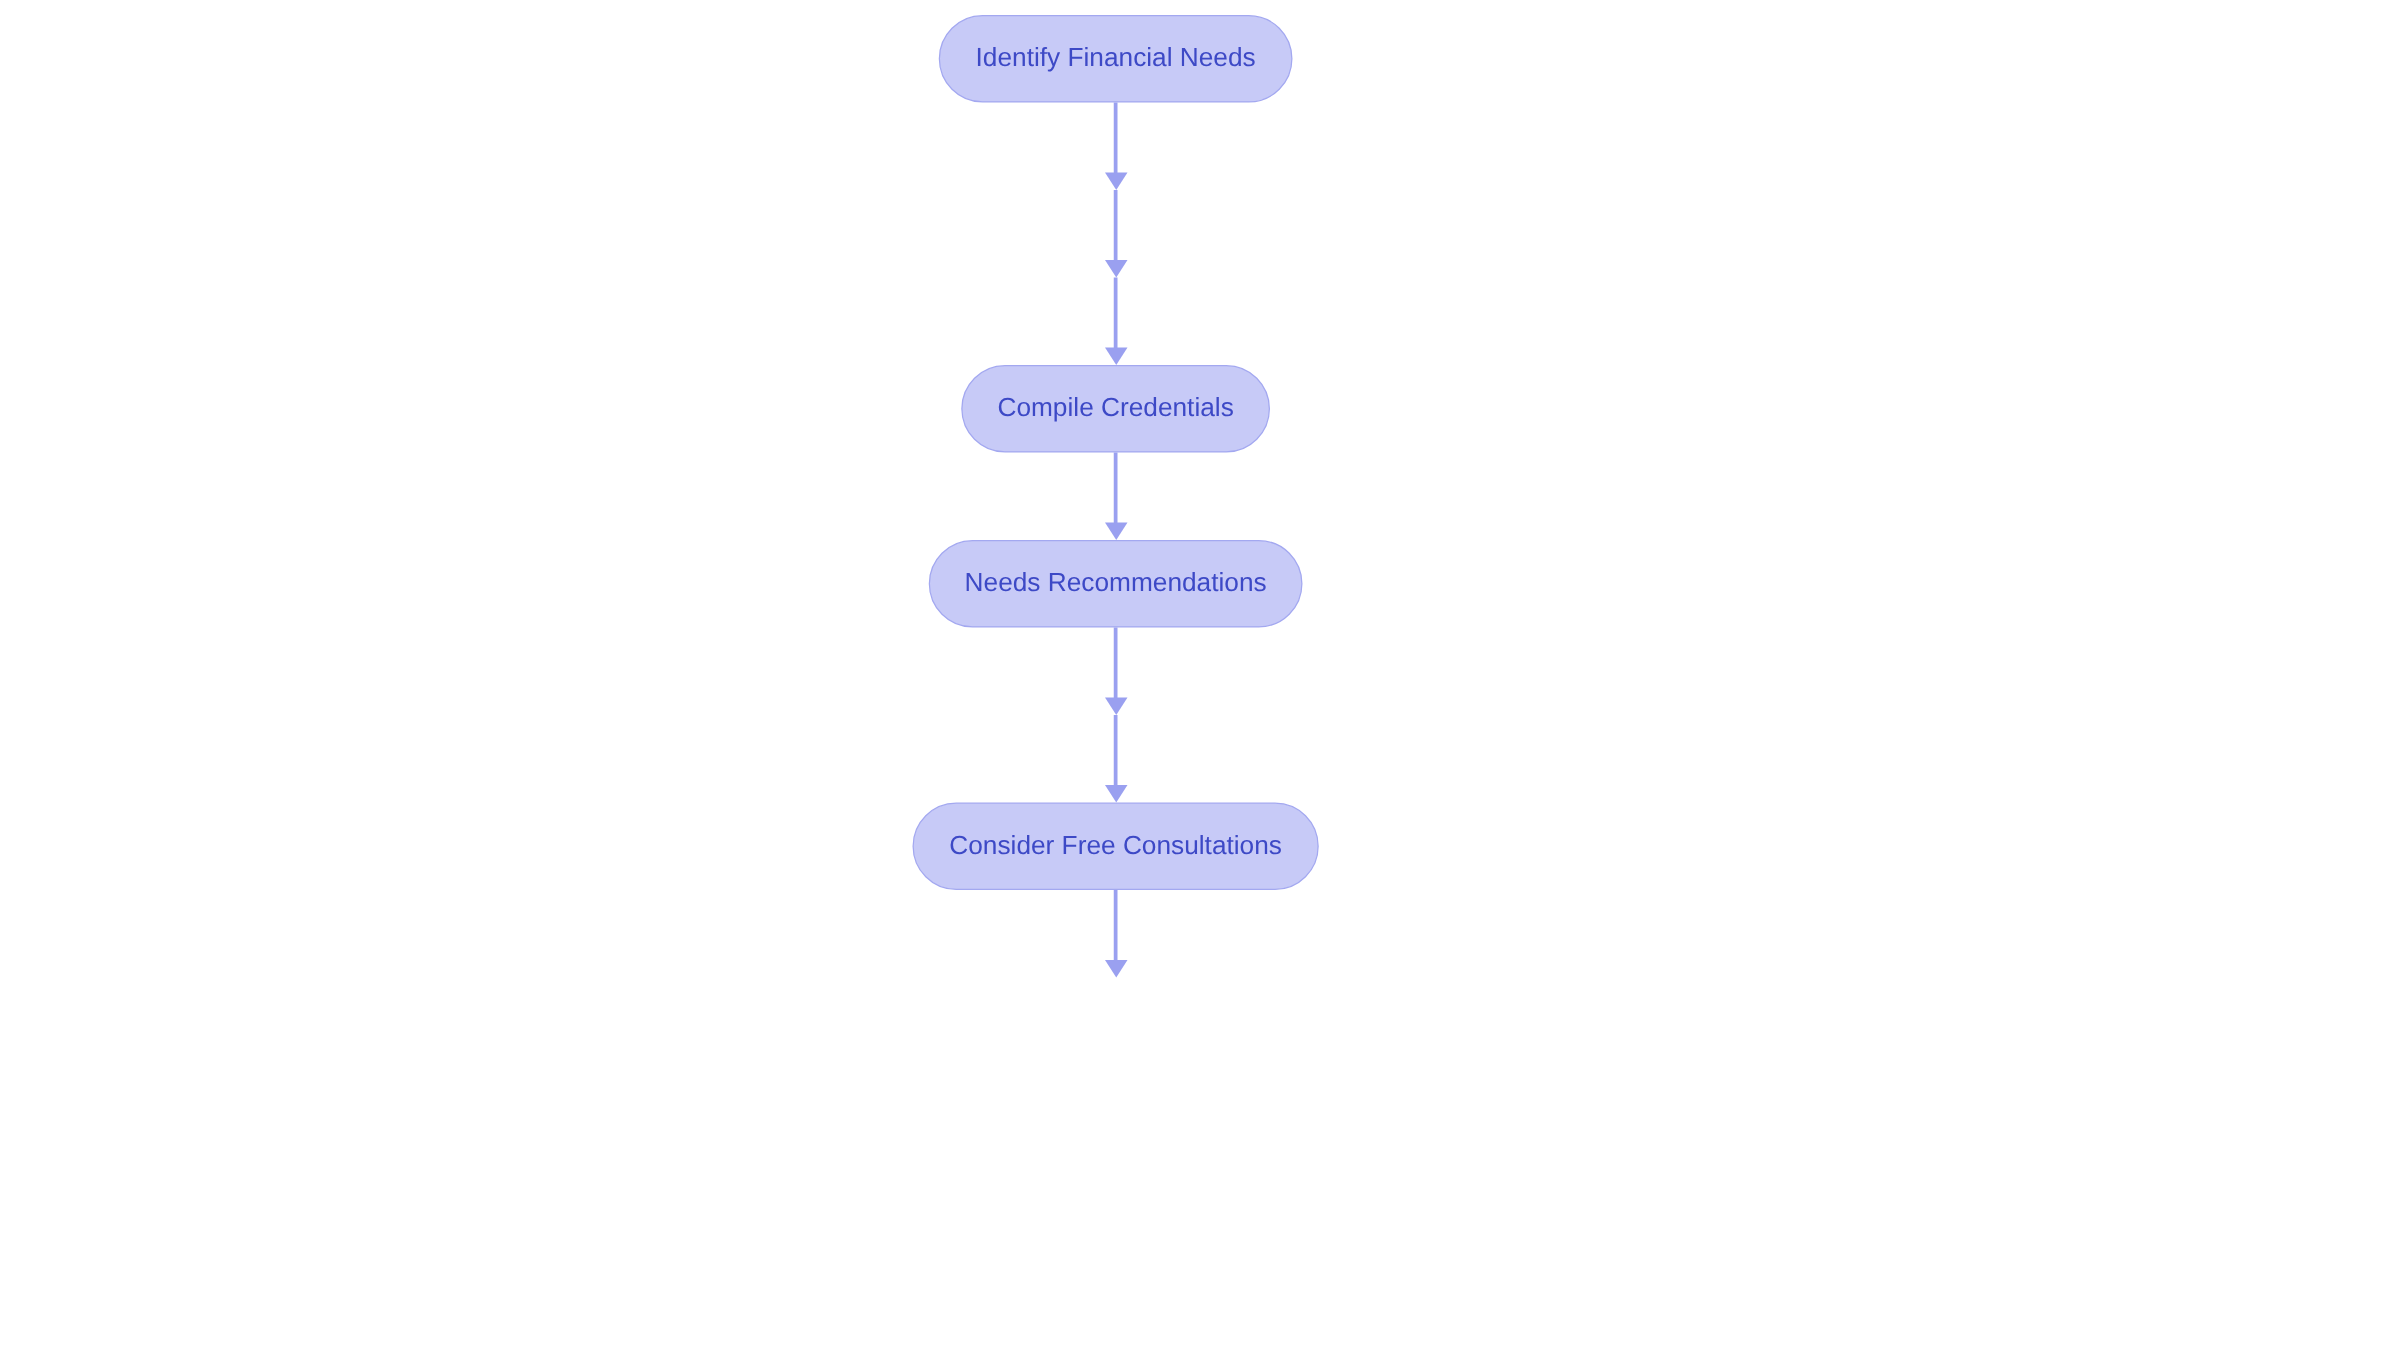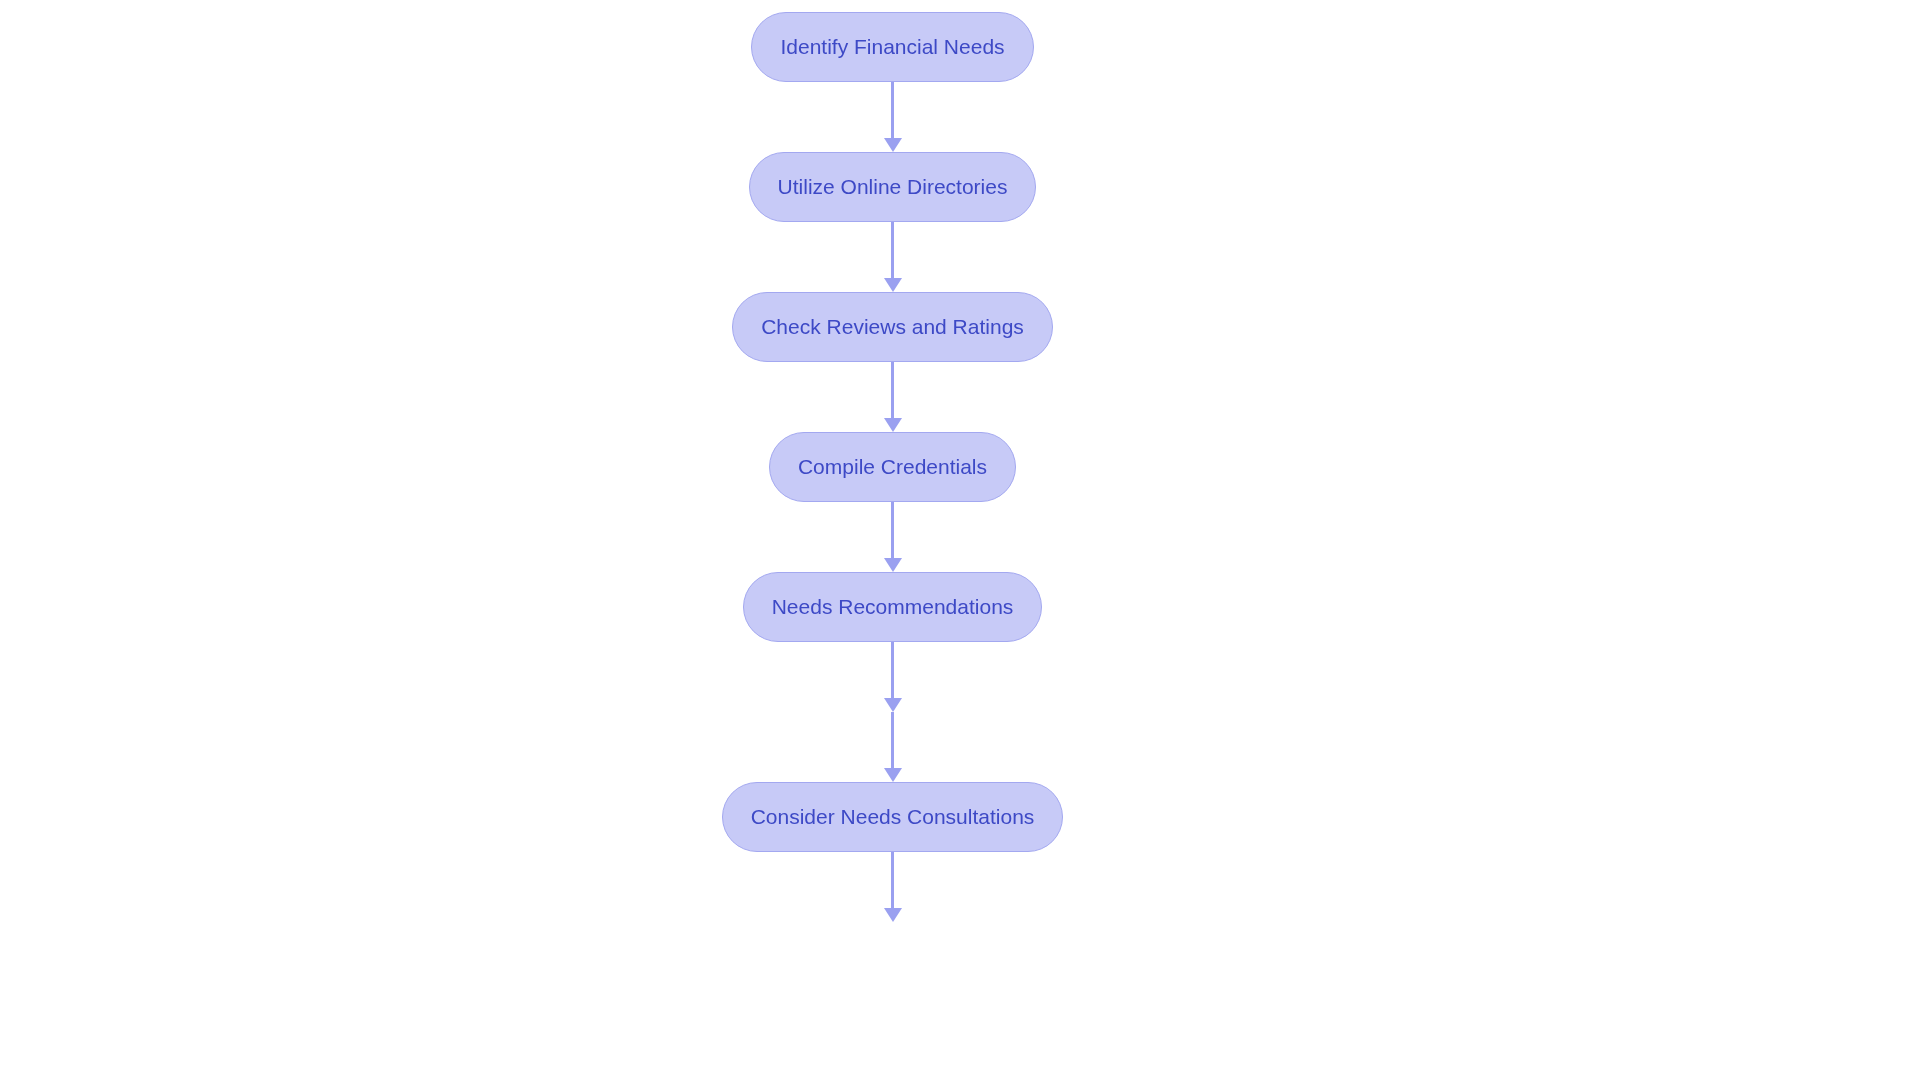--- a/index.html
+++ b/index.html
@@ -72,32 +72,26 @@
 
   <div class="node">
     <span class="node-label">Identify Financial Needs</span>
   </div>
 
   <div class="arrow">
     <div class="arrow-line"></div>
     <div class="arrow-head"></div>
   </div>
 
-  <div class="node">
-    <span class="node-label">Utilize Online Directories</span>
-  </div>
 
   <div class="arrow">
     <div class="arrow-line"></div>
     <div class="arrow-head"></div>
   </div>
 
-  <div class="node">
-    <span class="node-label">Check Reviews and Ratings</span>
-  </div>
 
   <div class="arrow">
     <div class="arrow-line"></div>
     <div class="arrow-head"></div>
   </div>
 
   <div class="node">
     <span class="node-label">Compile Credentials</span>
   </div>
 
@@ -115,21 +109,21 @@
     <div class="arrow-head"></div>
   </div>
 
 
   <div class="arrow">
     <div class="arrow-line"></div>
     <div class="arrow-head"></div>
   </div>
 
   <div class="node">
-    <span class="node-label">Consider Needs Consultations</span>
+    <span class="node-label">Consider Free Consultations</span>
   </div>
 
   <div class="arrow">
     <div class="arrow-line"></div>
     <div class="arrow-head"></div>
   </div>
 
 
 </div>
 

